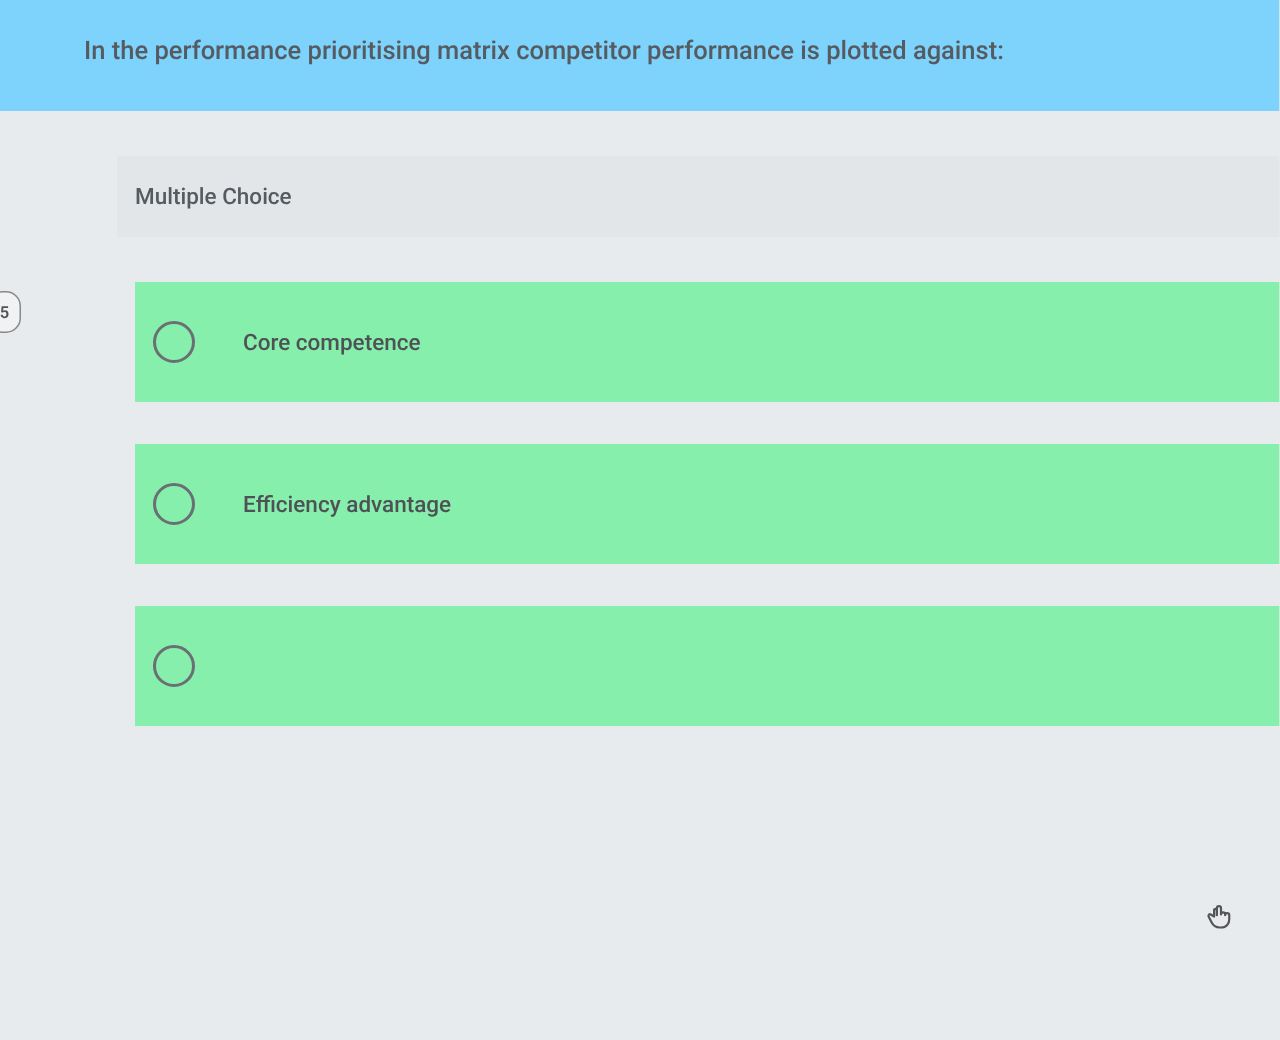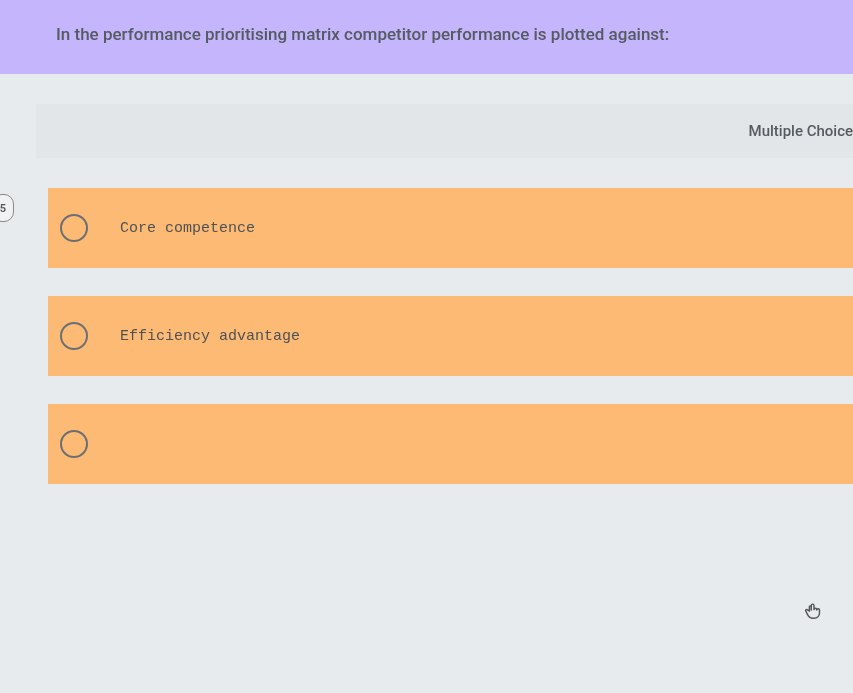--- a/index.html
+++ b/index.html
@@ -10,50 +10,48 @@
     body {
       font-family: -apple-system, BlinkMacSystemFont, "Segoe UI", Roboto, Arial, sans-serif;
       background: #e8ebee;
       width: 853px;
       height: 693px;
       overflow: hidden;
       position: relative;
     }
     .question-header {
       padding: 24px 40px 30px 56px;
-      background: #c4b5fd;
+      background: #7dd3fc;
       color: #555b60;
       font-size: 17px;
       font-weight: 500;
     }
     .mc-block {
       margin-top: 30px;
-      padding-left: 48px;
+      padding-left: 90px;
       position: relative;
-      text-align: right;
     }
     .mc-label {
       color: #555b60;
       font-size: 15px;
       font-weight: 500;
       padding: 18px 0 18px 12px;
       background: #e3e6e9;
       margin-left: -12px;
     }
     .options {
       margin-top: 30px;
     }
     .option-row {
       display: flex;
       align-items: center;
       padding: 26px 12px;
       margin-bottom: 28px;
-      background: #fdba74;
+      background: #86efac;
       gap: 32px;
-      font-family: Liberation Mono, monospace;
     }
     .radio {
       width: 28px;
       height: 28px;
       border: 2px solid #6a6f73;
       border-radius: 50%;
       flex-shrink: 0;
       background: transparent;
     }
     .option-label {

